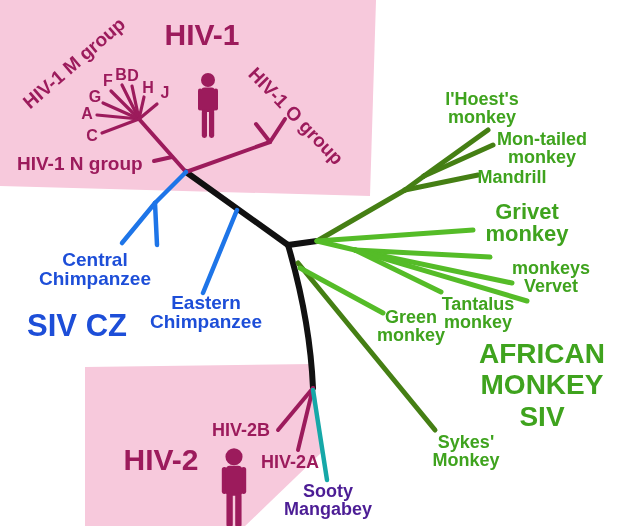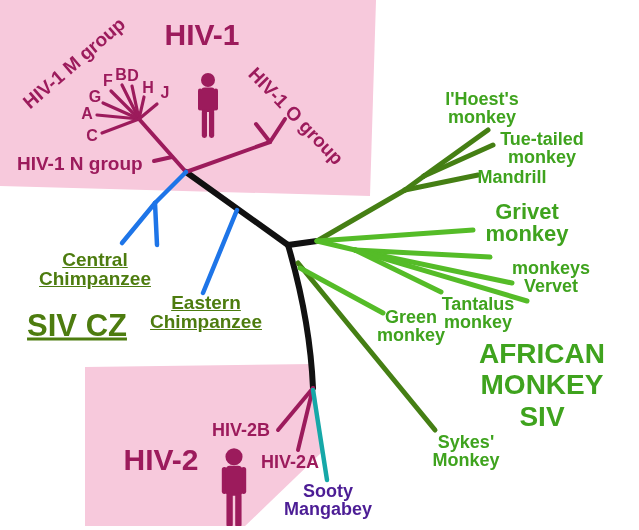--- a/index.html
+++ b/index.html
@@ -8,21 +8,21 @@
     background:#ffffff; font-family:"Liberation Sans", sans-serif;
   }
   #stage svg { position:absolute; left:0; top:0; }
   .label {
     position:absolute; font-weight:700; text-align:center;
     white-space:nowrap; line-height:1.0;
     transform:translate(-50%,-50%);
   }
   .label span { display:block; }
   .maroon { color:#9C1B5C; }
-  .blue   { color:#4d7c0f;text-decoration:underline; }
+  .blue   { color:#1d4ed8; }
   .teal   { color:#4c1d95; }
   .green  { color:#3FA31E; }
   .rot-m  { transform:translate(-50%,-50%) rotate(-41deg); }
   .rot-o  { transform:translate(-50%,-50%) rotate(46deg); }
   .left-anchor { transform:translate(0,-50%); text-align:center; }
   .branch-maroon { stroke:#9C1B5C; stroke-width:4; stroke-linecap:round; fill:none; }
   .branch-maroon-thin { stroke:#9C1B5C; stroke-width:3.2; stroke-linecap:round; fill:none; }
   .branch-black { stroke:#111111; stroke-width:6; stroke-linecap:round; fill:none; }
   .branch-blue { stroke:#1E75E8; stroke-width:4.5; stroke-linecap:round; fill:none; }
   .branch-teal { stroke:#16A8A8; stroke-width:4.5; stroke-linecap:round; fill:none; }
@@ -129,21 +129,21 @@
     <span>Eastern</span>
     <span>Chimpanzee</span>
   </div>
   <div class="label blue" style="left:77px; top:325px; font-size:31px;text-align:right;">SIV CZ</div>
 
   <div class="label green" style="left:482px; top:108px; font-size:18px;">
     <span>l'Hoest's</span>
     <span>monkey</span>
   </div>
   <div class="label green" style="left:542px; top:148px; font-size:18px;">
-    <span>Tue-tailed</span>
+    <span>Mon-tailed</span>
     <span>monkey</span>
   </div>
   <div class="label green" style="left:512px; top:177px; font-size:18px;text-align:right;">Mandrill</div>
   <div class="label green" style="left:527px; top:223px; font-size:22px;">
     <span>Grivet</span>
     <span>monkey</span>
   </div>
   <div class="label green" style="left:551px; top:277px; font-size:18px;">
     <span>monkeys</span>
     <span>Vervet</span>

